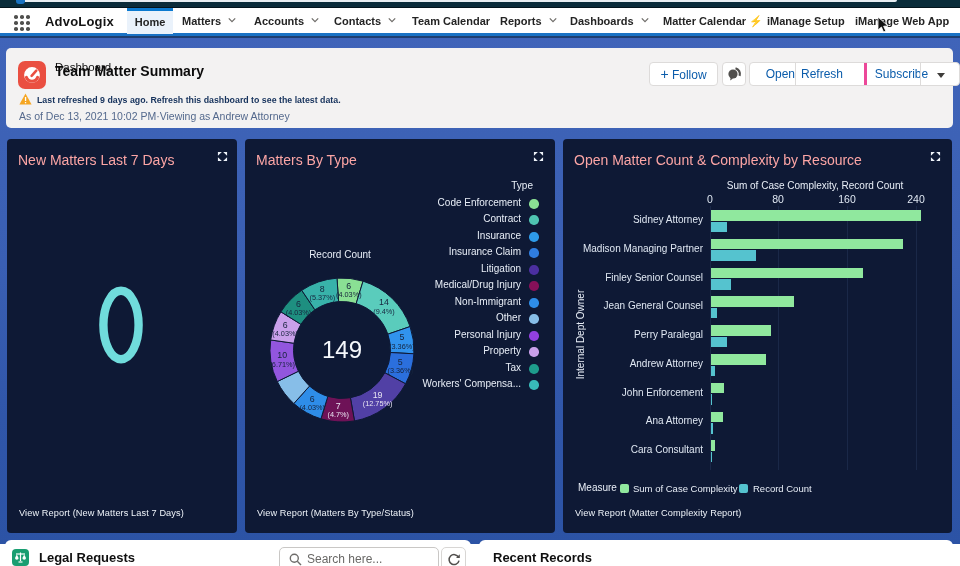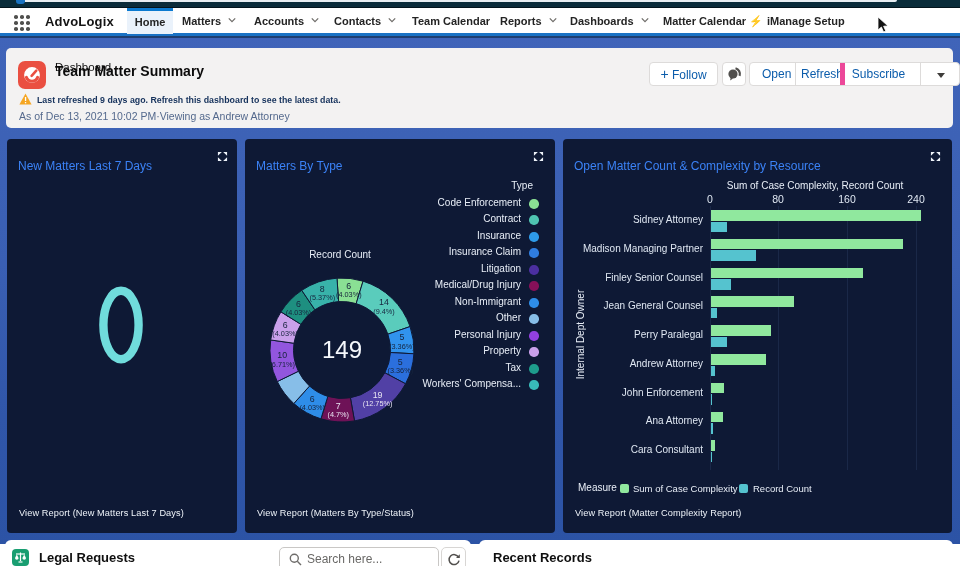--- a/index.html
+++ b/index.html
@@ -16,21 +16,21 @@
 #band { position:absolute; left:0; top:36px; width:960px; height:508px; background:linear-gradient(180deg,#4064b9 0%,#3d62b6 20%,#3a5fb3 45%,#3056a9 75%,#2c53a5 100%); }
 #hdr { position:absolute; left:6px; top:12px; width:947px; height:80px; background:#f3f2f2; border-radius:5px; }
 #hdricon { position:absolute; left:12px; top:13px; width:28px; height:28px; background:#ea4f41; border-radius:7px; }
 .hsm { position:absolute; left:49px; top:13px; font-size:11.5px; color:#121212; }
 .hbig { position:absolute; left:49px; top:15px; font-size:14px; font-weight:bold; color:#0b0b0b; }
 .warn { position:absolute; left:13px; top:45px; font-size:8.8px; font-weight:bold; color:#16325c; }
 .asof { position:absolute; left:13px; top:62px; font-size:10.5px; color:#54698d; }
 .btn { position:absolute; top:14px; height:24px; background:#fff; border:1px solid #dddbda; border-radius:4px; font-size:12px; color:#0b5cab; text-align:center; line-height:22px;margin-left:12px; }
 .cards { position:absolute; top:103px; left:0; width:960px; height:394px; }
 .card { position:absolute; top:0; height:394px; background:#0e1935; border-radius:4px; }
-.ctitle { position:absolute; left:11px; top:20px; font-size:12px; color:#3b82f6; }
+.ctitle { position:absolute; left:11px; top:13px; font-size:14px; color:#fca5a5; }
 .vrep { position:absolute; left:12px; bottom:15px; font-size:9.2px; letter-spacing:0.1px; color:#eef3f9; white-space:nowrap; }
 .expand { position:absolute; top:12px; width:11px; height:11px; }
 #bigzero { position:absolute; }
 .leg { position:absolute; font-size:10px; color:#e8eef7; white-space:nowrap; }
 .dot { position:absolute; width:9.5px; height:9.5px; border-radius:50%; }
 .blabel { position:absolute; font-size:10px; color:#dfe7f2; white-space:nowrap; text-align:right; }
 .grid { position:absolute; width:1px; background:#1a2848; }
 .bar { position:absolute; height:10.5px; }
 .xlab { position:absolute; font-size:10.5px; color:#dfe7f2; text-align:center; width:30px; }
 #bottomrow { position:absolute; top:504px; left:0; width:960px; height:26px; }
@@ -66,20 +66,21 @@
       </svg></div>
   <div class="item" style="left:412px">Team Calendar</div>
   <div class="item" style="left:500px">Reports<svg class="chev" viewBox="0 0 10 10">
         <path d="M1 3 L5 7 L9 3" fill="none" stroke="#706e6b" stroke-width="1.6"></path>
       </svg></div>
   <div class="item" style="left:570px">Dashboards<svg class="chev" viewBox="0 0 10 10">
         <path d="M1 3 L5 7 L9 3" fill="none" stroke="#706e6b" stroke-width="1.6"></path>
       </svg></div>
   <div class="item" style="left:663px">Matter Calendar <span style="color:#f5a623">⚡</span></div>
   <div class="item" style="left:767px">iManage Setup</div>
+  <div class="item" style="left:855px">iManage Web App</div>
 </div>
 <div id="band">
   <div style="position:absolute;left:0;top:0;width:960px;height:2px;background:#1f3e70"></div>
   <div id="hdr">
     <div id="hdricon">
       <svg style="position:absolute;left:4px;top:4px" width="20" height="20" viewBox="0 0 20 20">
         <circle cx="10" cy="10" r="7.9" fill="#fff"></circle>
         <path d="M4.4 12.4 A6 6 0 0 0 15.6 12.4" stroke="#ea4f41" stroke-width="3" fill="none" stroke-linecap="round"></path>
         <path d="M9.6 10.8 L14.3 5.7" stroke="#ea4f41" stroke-width="2.6" stroke-linecap="round"></path>
       </svg>
@@ -94,23 +95,23 @@
     <div class="asof">As of Dec 13, 2021 10:02 PM·Viewing as Andrew Attorney</div>
     <div class="btn" style="left:631px;width:69px"><span style="font-size:14px">+</span> Follow</div>
     <div class="btn" style="left:704px;width:24px">
       <svg style="position:absolute;left:3px;top:3px" width="16" height="16" viewBox="0 0 16 16">
         <circle cx="7" cy="8" r="4.6" fill="#514f4d"></circle>
         <path d="M7 12.6 L4.2 14.6 L4.6 11.4 Z" fill="#514f4d"></path>
         <path d="M9.5 2.2 A6 6 0 0 1 13.6 9.8" fill="none" stroke="#514f4d" stroke-width="2.2"></path>
       </svg>
     </div>
     <div class="btn" style="left:731px;width:211px">
-      <span style="position:absolute;left:12px;width:45px;text-align:left">Open</span>
+      <span style="position:absolute;left:0;width:45px;text-align:right">Open</span>
       <span style="position:absolute;left:45px;width:53px;text-align:center;border-left:1px solid #dddbda;height:22px;display:inline-block">Refresh</span>
-      <span style="position:absolute;left:90px;width:72px;border-left:5px solid #ec4899;height:22px;display:inline-block">Subscribe</span>
+      <span style="position:absolute;left:114px;width:72px;border-left:3px solid #ec4899;height:22px;display:inline-block">Subscribe</span>
       <span style="position:absolute;left:170px;width:40px;border-left:1px solid #dddbda;height:22px;display:inline-block">
           <svg style="position:absolute;left:16px;top:10px" width="8" height="5" viewBox="0 0 8 5">
             <path d="M0 0 L8 0 L4 5 Z" fill="#3e3c3a"></path>
           </svg>
         </span>
     </div>
   </div>
   <div class="cards">
     <div class="card" style="left:7px;width:230px">
       <div class="ctitle">New Matters Last 7 Days</div>

